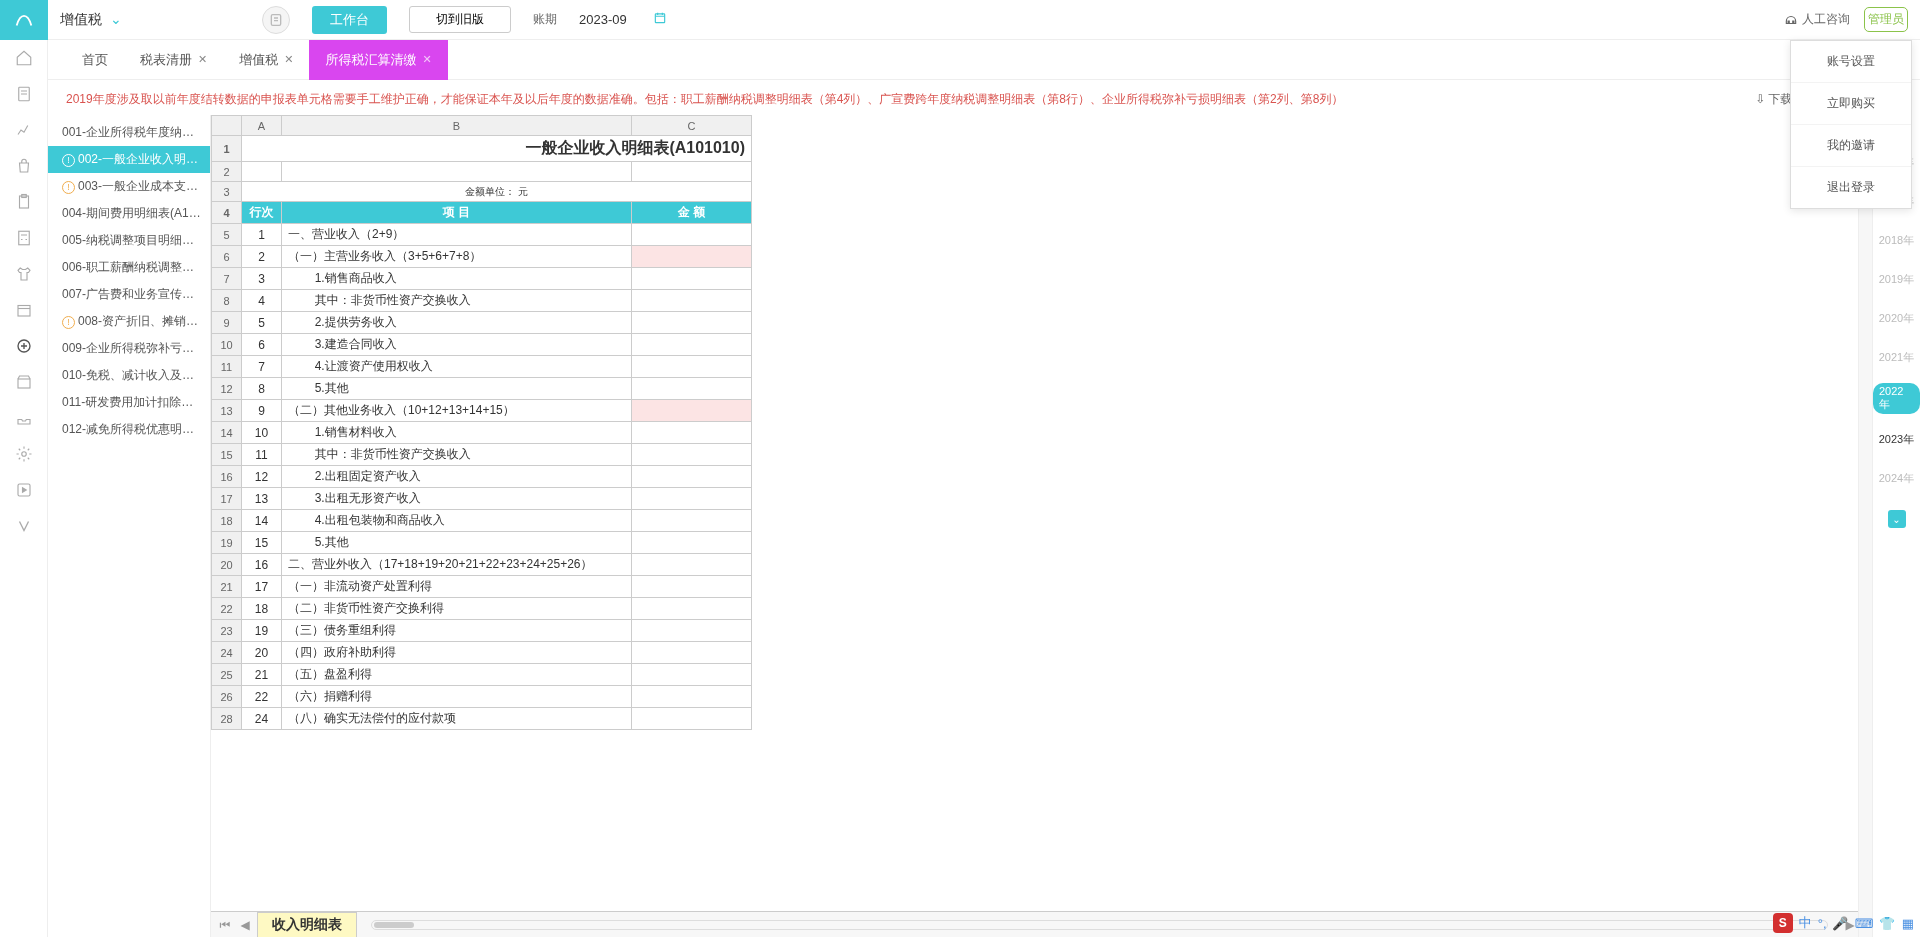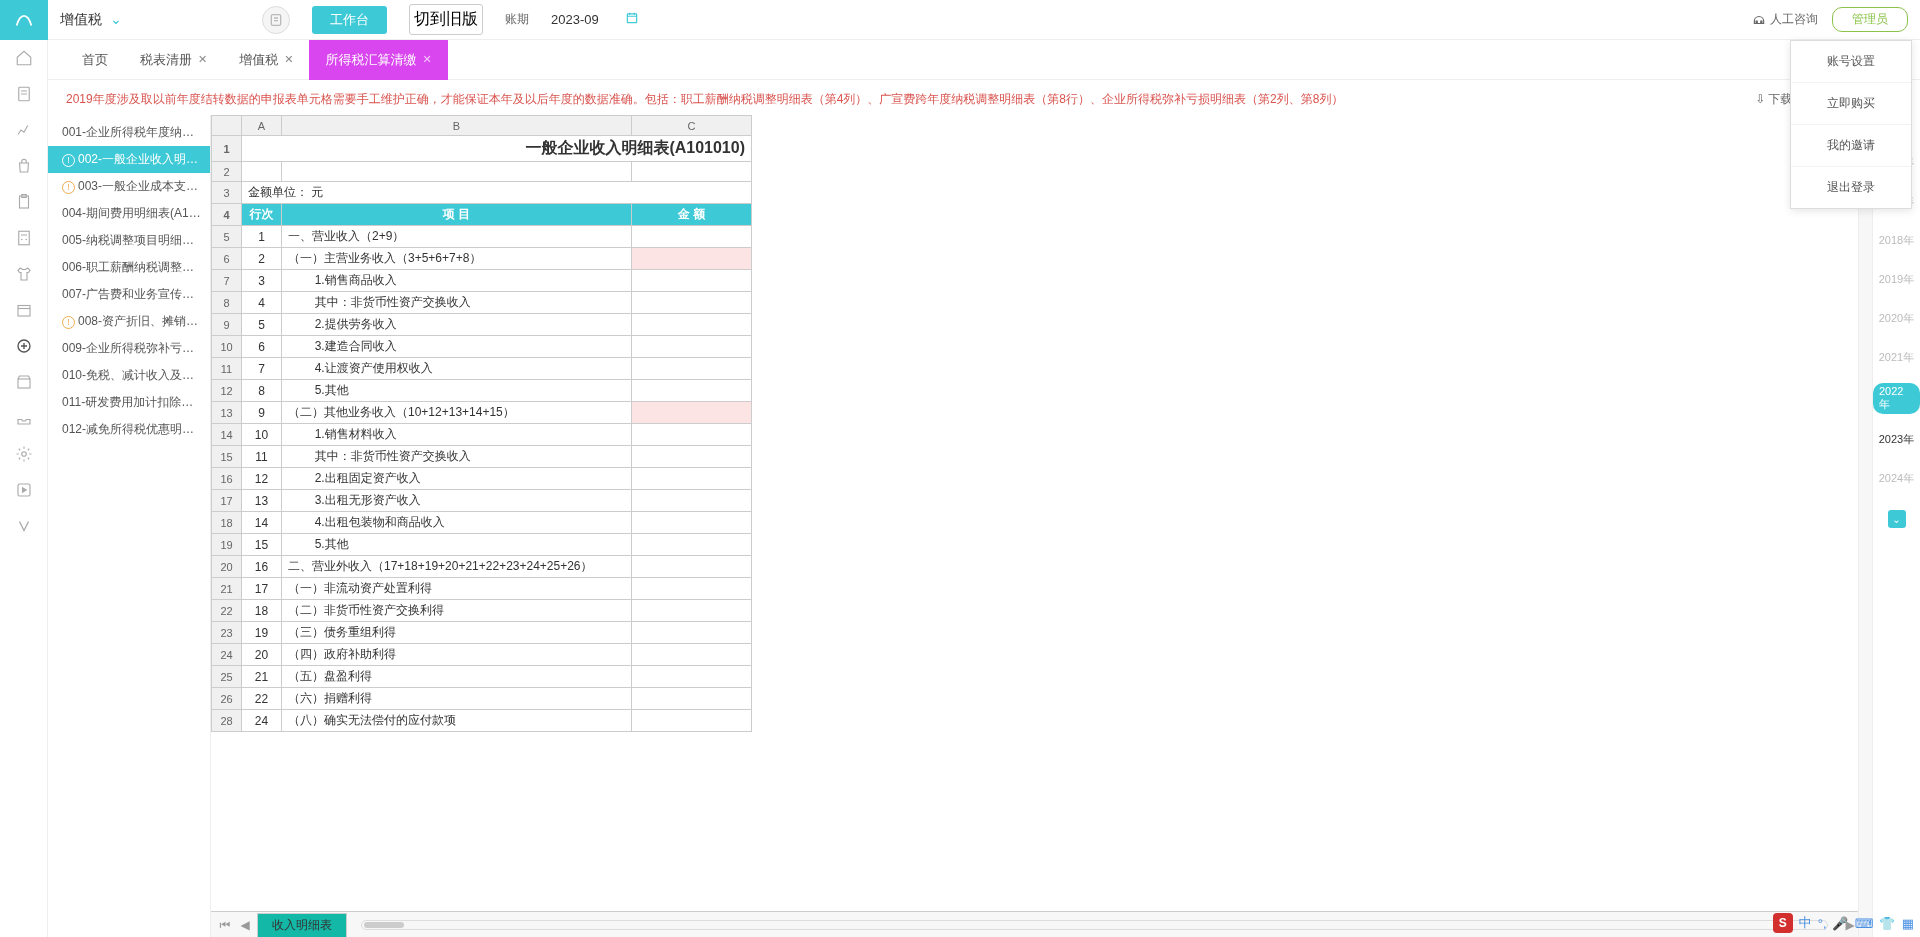--- a/index.html
+++ b/index.html
@@ -16,27 +16,27 @@
 
 
 .main { flex: 1; display: flex; flex-direction: column; position: relative; min-width: 0; }
 
 
 .topbar { height: 40px; display: flex; align-items: center; padding: 0 12px; border-bottom: 1px solid #eee; gap: 22px; }
 .topbar-title { font-size: 14px; color: #333; min-width: 180px; }
 .chevron-down { color: #3ec9d6; font-size: 14px; margin-left: 4px; cursor: pointer; }
 .btn-round { width: 28px; height: 28px; border-radius: 50%; border: 1px solid #ddd; background: #f5f5f5; display: flex; align-items: center; justify-content: center; cursor: pointer; color: #bbb; }
 .btn-primary { background: #3ec9d6; color: #fff; border: none; padding: 5px 18px; border-radius: 3px; cursor: pointer; font-size: 13px; }
-.btn-outline { background: #fff; border: 1px solid #ccc; padding: 4px 4px; border-radius: 3px; cursor: pointer; font-size: 16px; }
+.btn-outline { background: #fff; border: 1px solid #ccc; padding: 4px 26px; border-radius: 3px; cursor: pointer; font-size: 12px; }
 .period-label { font-size: 12px; color: #666; }
 .period-value { font-size: 13px; color: #333; }
 .cal-icon { color: #3ec9d6; margin-left: 4px; }
 .topbar-right { margin-left: auto; display: flex; align-items: center; gap: 14px; }
 .link-icon { display: flex; align-items: center; gap: 4px; color: #666; cursor: pointer; font-size: 12px; }
-.admin-btn { border: 1px solid #8bc34a; color: #8bc34a; padding: 3px 19px; border-radius: 10px; cursor: pointer; }
+.admin-btn { border: 1px solid #8bc34a; color: #8bc34a; padding: 3px 3px; border-radius: 5px; cursor: pointer; }
 
 
 .tabs { height: 40px; display: flex; align-items: center; border-bottom: 1px solid #eee; padding-left: 18px; gap: 0; }
 .tab { padding: 0 16px; height: 40px; display: flex; align-items: center; gap: 6px; cursor: pointer; font-size: 13px; color: #555; }
 .tab.active { background: #d946ef; color: #fff; }
 .tab-close { font-size: 11px; color: inherit; opacity: 0.7; cursor: pointer; }
 
 
 .warning-bar { padding: 10px 18px 6px 18px; color: #d9534f; font-size: 12px; line-height: 1.6; position: relative; }
 .warning-actions { position: absolute; right: 18px; top: 10px; display: flex; gap: 18px; color: #666; }
@@ -58,26 +58,26 @@
 .sheet-scroll { flex: 1; overflow: auto; }
 .sheet { border-collapse: collapse; font-size: 12px; }
 .sheet td, .sheet th { border: 1px solid #ccc; padding: 2px 6px; height: 20px; background: #fff; }
 .sheet .rowhdr { background: #f0f0f0; text-align: center; width: 30px; color: #666; font-size: 11px; }
 .sheet .colhdr { background: #f0f0f0; text-align: center; color: #666; font-size: 11px; font-weight: normal; }
 .sheet .corner { background: #f0f0f0; width: 30px; }
 .sheet .colA { width: 40px; text-align: center; }
 .sheet .colB { width: 350px; }
 .sheet .colC { width: 120px; }
 .title-row td { text-align: right; font-size: 16px; font-weight: bold; border: 1px solid #ccc; }
-.unit-row td { text-align: left; font-size: 12px; }
+.unit-row td { text-align: center; font-size: 10px; }
 .hdr-row td { background: #3ec9d6; color: #fff; text-align: center; font-weight: bold; }
 .pink { background: #fce4e4 !important; }
 .sheet-tabs { height: 26px; border-top: 1px solid #ccc; display: flex; align-items: center; padding-left: 6px; background: #f7f7f7; gap: 4px; }
 .sheet-tab-nav { width: 16px; text-align: center; color: #999; cursor: pointer; }
-.sheet-tab { padding: 3px 14px; background: #14b8a6; border: 1px solid #ccc; border-bottom: none; font-size: 12px; cursor: pointer; }
+.sheet-tab { padding: 3px 14px; background: #fef9c3; border: 1px solid #ccc; border-bottom: none; font-size: 14px; cursor: pointer; font-weight: bold; }
 .hscroll-placeholder { flex: 1; height: 10px; margin: 0 10px; border: 1px solid #ddd; border-radius: 5px; position: relative; }
 .hscroll-placeholder::before { content: ""; position: absolute; left: 2px; top: 1px; width: 40px; height: 6px; background: #ccc; border-radius: 3px; }
 
 
 .year-rail { width: 48px; border-left: 1px solid #eee; display: flex; flex-direction: column; align-items: center; padding-top: 34px; gap: 12px; }
 .year-item { font-size: 11px; color: #bbb; padding: 6px 4px; cursor: pointer; }
 .year-item.current { color: #333; }
 .year-item.selected { background: #3ec9d6; color: #fff; border-radius: 10px; padding: 2px 6px; }
 .year-more { width: 18px; height: 18px; background: #3ec9d6; color: #fff; border-radius: 3px; display: flex; align-items: center; justify-content: center; margin-top: 6px; cursor: pointer; font-size: 10px; }
 

